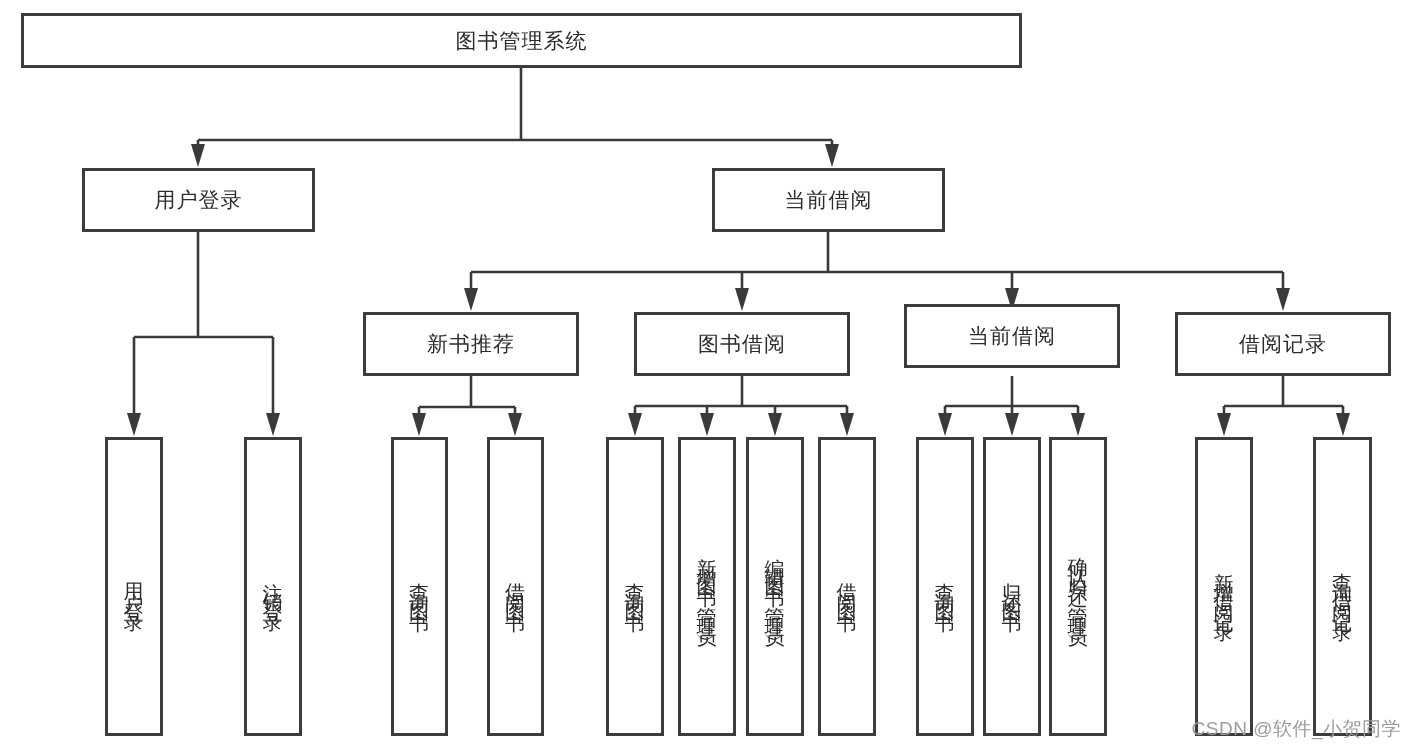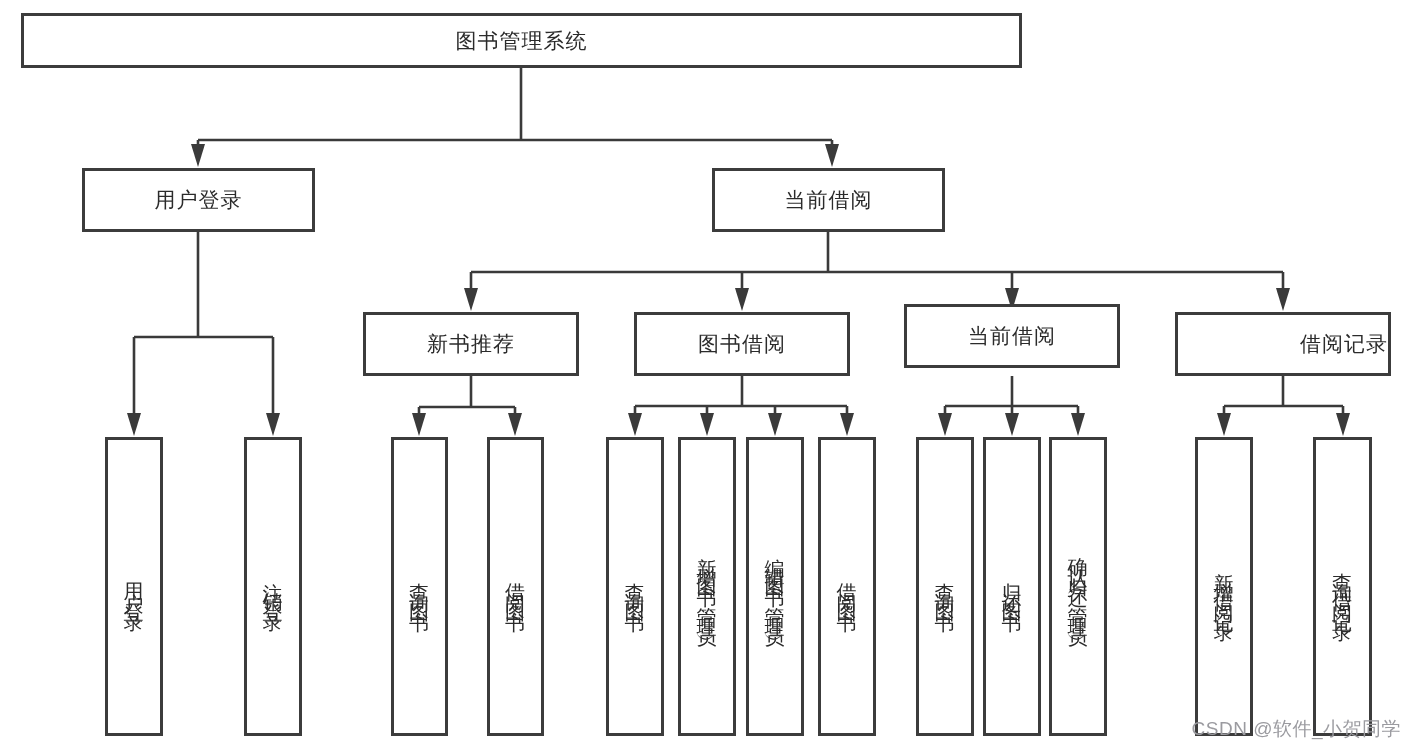--- a/index.html
+++ b/index.html
@@ -146,21 +146,21 @@
 
   <div class="node hbox" style="left:363px; top:312px; width:216px; height:64px;">
     <span>新书推荐</span>
   </div>
   <div class="node hbox" style="left:634px; top:312px; width:216px; height:64px;">
     <span>图书借阅</span>
   </div>
   <div class="node hbox" style="left:904px; top:304px; width:216px; height:64px;">
     <span>当前借阅</span>
   </div>
-  <div class="node hbox" style="left:1175px; top:312px; width:216px; height:64px;justify-content:flex-end;">
+  <div class="node hbox" style="left:1175px; top:312px; width:216px; height:64px;">
     <span>借阅记录</span>
   </div>
 
   <div class="node vbox" style="left:105px; width:58px;">
     <span class="vtext">用户登录</span>
   </div>
   <div class="node vbox" style="left:244px; width:58px;">
     <span class="vtext">注销登录</span>
   </div>
 

